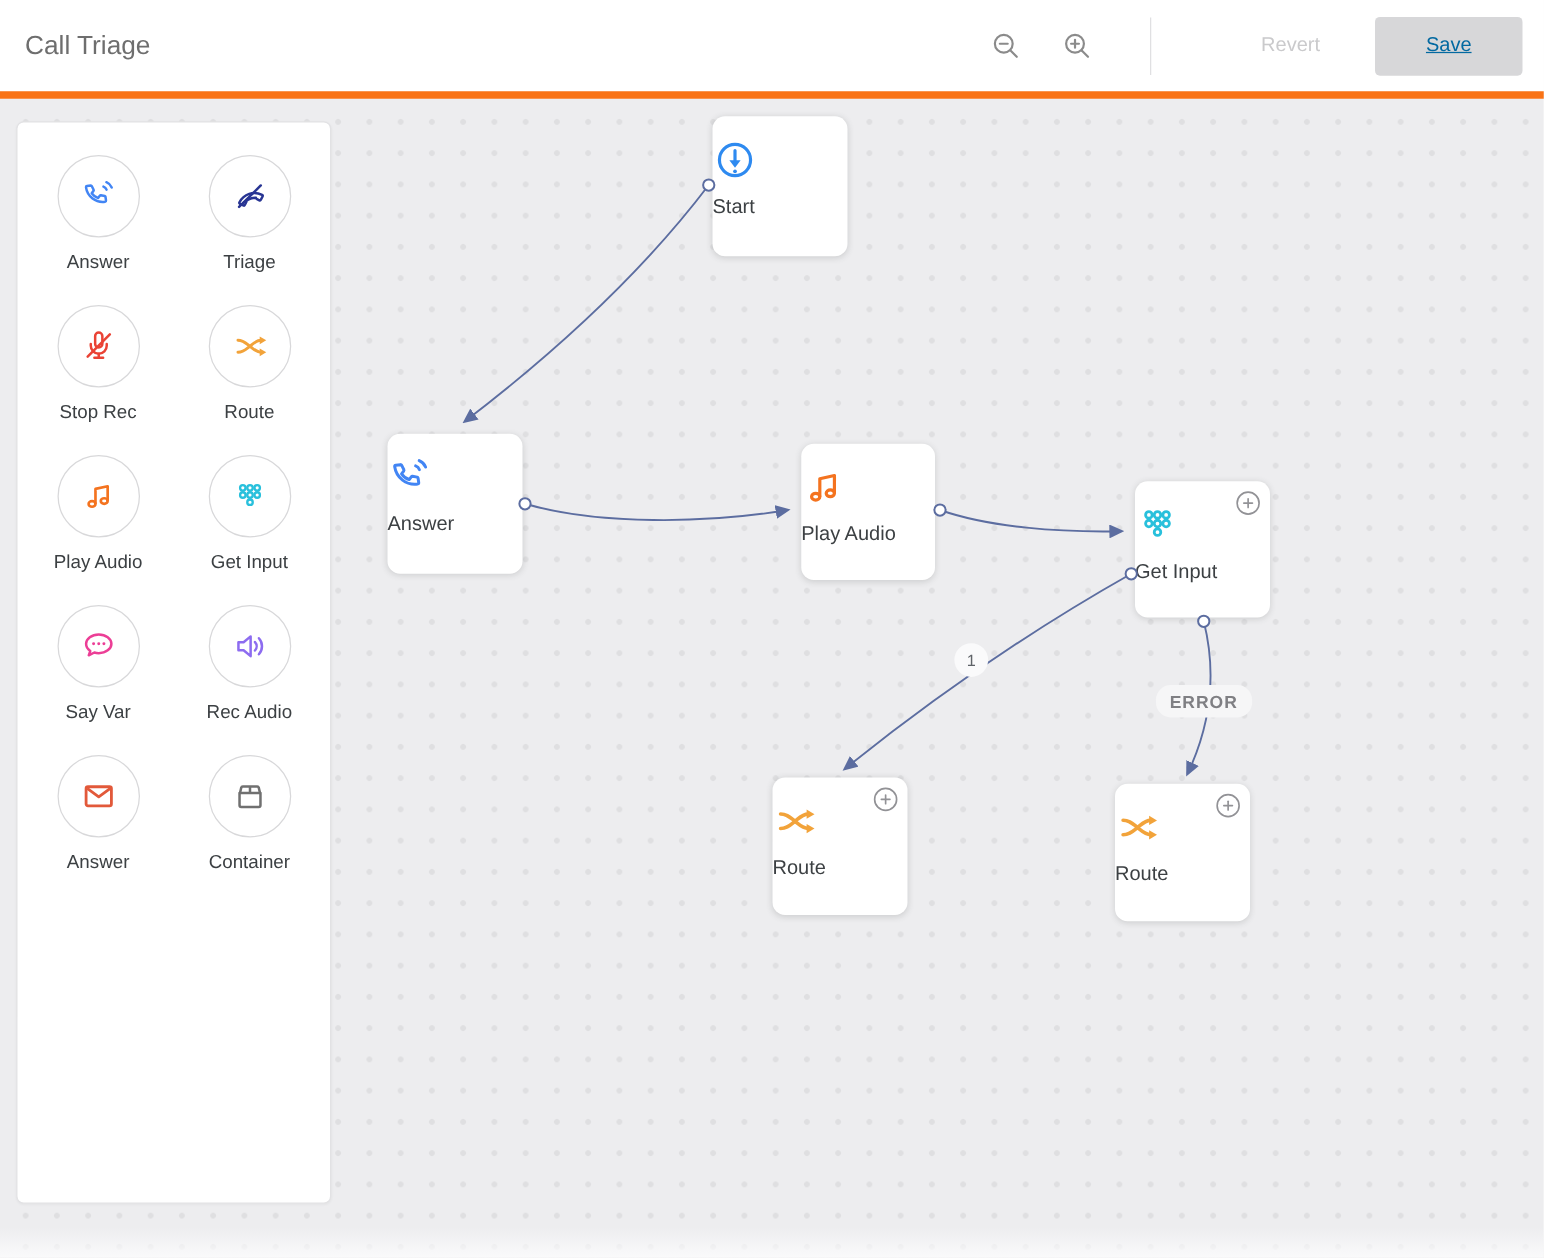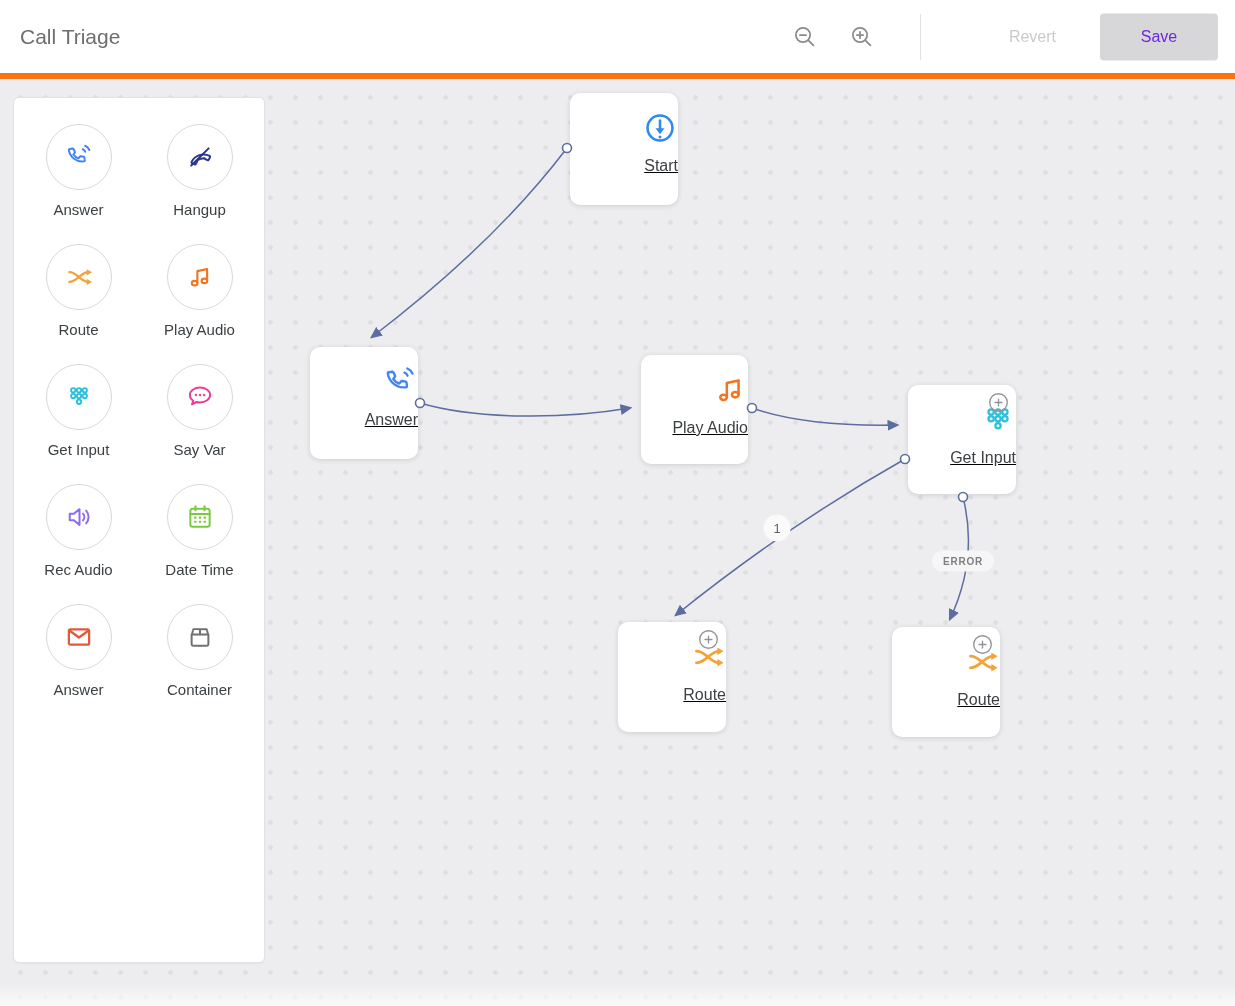--- a/index.html
+++ b/index.html
@@ -12,53 +12,53 @@
   .header{position:absolute;top:0;left:0;width:1235px;height:73px;background:#fff;border-bottom:6px solid #f97316;z-index:30;padding-left:24px;}
   .header-title{position:absolute;left:20px;top:50%;transform:translateY(-50%);font-size:21px;color:#6e6e6e;}
   .hbtn{position:absolute;top:50%;transform:translateY(-50%);}
   .zoom-btn{width:28px;height:28px;color:#8b8b8b;cursor:pointer;}
   .zoom-btn svg{width:28px;height:28px;display:block;}
   .zoom-out{left:791px;}
   .zoom-in{left:848px;}
   .vdivider{left:920px;width:1px;height:46px;background:#e0e0e2;}
   .revert-btn{left:958px;width:104px;text-align:right;font-size:16px;color:#cacacc;cursor:default;background:none;border:none;font-family:inherit;}
   .save-btn{left:1100px;width:118px;height:47px;background:#d7d7d9;border:none;border-radius:4px;
-    color:#6d28d9;font-size:16px;font-family:inherit;display:flex;align-items:center;justify-content:center;cursor:default;}
+    color:#0369a1;font-size:16px;font-family:inherit;display:flex;align-items:center;justify-content:center;cursor:default;text-decoration:underline;}
   
   .canvas{position:absolute;top:73px;left:0;width:1235px;height:933px;
     background-color:#ededef;
     background-image:radial-gradient(circle,#dfdfe1 2px,rgba(223,223,225,0) 2.6px);
     background-size:25px 25px;background-position:8px 12px;}
   .canvas::after{content:"";position:absolute;left:0;right:0;bottom:0;height:24px;
     background:linear-gradient(rgba(250,250,251,0),#fafafb);pointer-events:none;}
   
   .palette{position:absolute;left:13px;top:24px;width:252px;height:866px;background:#fff;
     border:1px solid #e2e2e4;border-radius:6px;box-shadow:0 1px 2px rgba(0,0,0,.04);
     display:grid;grid-template-columns:1fr 1fr;align-content:start;padding:26px 4px 0;box-sizing:border-box;z-index:10;}
   .pal-item{height:120px;display:flex;flex-direction:column;align-items:center;cursor:grab;}
   .pal-circle{width:64px;height:64px;border:1px solid #d8d8da;border-radius:50%;background:#fff;
     display:flex;align-items:center;justify-content:center;}
   .pal-icon{width:30px;height:30px;display:block;}
   .pal-label{margin-top:11px;font-size:15px;color:#3c4043;}
   
   .node{position:absolute;background:#fff;border-radius:10px;box-shadow:0 1px 5px rgba(60,64,67,.18);
-    display:flex;flex-direction:column;align-items:flex-end;padding-top:17px;box-sizing:border-box;cursor:pointer;z-index:5;text-decoration:underline;}
+    display:flex;flex-direction:column;align-items:flex-start;padding-top:17px;box-sizing:border-box;cursor:pointer;z-index:5;}
   .node-icon{width:36px;height:36px;display:block;}
   .node-label{margin-top:11px;font-size:16px;color:#3c4043;white-space:nowrap;}
   .add-badge{position:absolute;top:7px;right:7px;width:21px;height:21px;color:#929296;cursor:pointer;}
   .add-badge svg{width:21px;height:21px;display:block;}
   
   .edges{position:absolute;left:0;top:0;width:1235px;height:933px;pointer-events:none;z-index:6;}
   .edge{fill:none;stroke:#5c6da0;stroke-width:1.5px;}
   .port{fill:#ffffff;stroke:#5c6da0;stroke-width:1.6px;}
   
   .lbl-circle{position:absolute;width:27px;height:27px;border-radius:50%;background:#fafafb;
     display:flex;align-items:center;justify-content:center;font-size:13px;color:#5f6368;
     transform:translate(-50%,-50%);z-index:7;}
-  .lbl-pill{position:absolute;background:#f6f6f7;border-radius:12px;padding:5px 11px;font-size:10px;
+  .lbl-pill{position:absolute;background:#f6f6f7;border-radius:12px;padding:5px 11px;font-size:14px;
     font-weight:700;letter-spacing:.8px;color:#7f7f83;transform:translate(-50%,-50%);z-index:7;white-space:nowrap;text-align:center;}
 </style>
 </head>
 <body>
 
 <svg width="0" height="0" style="position:absolute" aria-hidden="true">
   <defs>
     <symbol id="i-phone" viewBox="0 0 24 24">
       <g fill="none" stroke="currentColor" stroke-width="1.6" stroke-linecap="round" stroke-linejoin="round">
         <path transform="rotate(-8 10 12)" d="M7.9 4.9c.3 0 .5.2.6.4l.8 2.4c.1.2 0 .5-.2.7L7.8 9.7c.8 1.6 2 2.9 3.6 3.6l1.3-1.3c.2-.2.4-.3.7-.2l2.4.8c.2.1.4.3.4.6v2.4c0 .4-.3.7-.7.7-6 0-10.8-4.9-10.8-10.8 0-.4.3-.7.7-.7h2.5z"></path>
@@ -235,21 +235,29 @@
           </svg>
       </div>
       <div class="pal-label">Answer</div>
     </div>
     <div class="pal-item">
       <div class="pal-circle">
         <svg class="pal-icon" viewBox="0 0 24 24" style="color: rgb(40, 53, 147);">
             <use href="#i-phone-off"></use>
           </svg>
       </div>
-      <div class="pal-label">Hangup</div>
+      <div class="pal-label">Triage</div>
+    </div>
+    <div class="pal-item">
+      <div class="pal-circle">
+        <svg class="pal-icon" viewBox="0 0 24 24" style="color: rgb(234, 67, 53);">
+            <use href="#i-mic-off"></use>
+          </svg>
+      </div>
+      <div class="pal-label">Stop Rec</div>
     </div>
     <div class="pal-item">
       <div class="pal-circle">
         <svg class="pal-icon" viewBox="0 0 24 24" style="color: rgb(242, 163, 58);">
             <use href="#i-shuffle"></use>
           </svg>
       </div>
       <div class="pal-label">Route</div>
     </div>
     <div class="pal-item">
@@ -276,28 +284,20 @@
       </div>
       <div class="pal-label">Say Var</div>
     </div>
     <div class="pal-item">
       <div class="pal-circle">
         <svg class="pal-icon" viewBox="0 0 24 24" style="color: rgb(141, 108, 240);">
             <use href="#i-speaker"></use>
           </svg>
       </div>
       <div class="pal-label">Rec Audio</div>
-    </div>
-    <div class="pal-item">
-      <div class="pal-circle">
-        <svg class="pal-icon" viewBox="0 0 24 24" style="color: rgb(124, 201, 63);">
-            <use href="#i-calendar"></use>
-          </svg>
-      </div>
-      <div class="pal-label">Date Time</div>
     </div>
     <div class="pal-item">
       <div class="pal-circle">
         <svg class="pal-icon" viewBox="0 0 24 24" style="color: rgb(226, 89, 58);">
             <use href="#i-envelope"></use>
           </svg>
       </div>
       <div class="pal-label">Answer</div>
     </div>
     <div class="pal-item">

